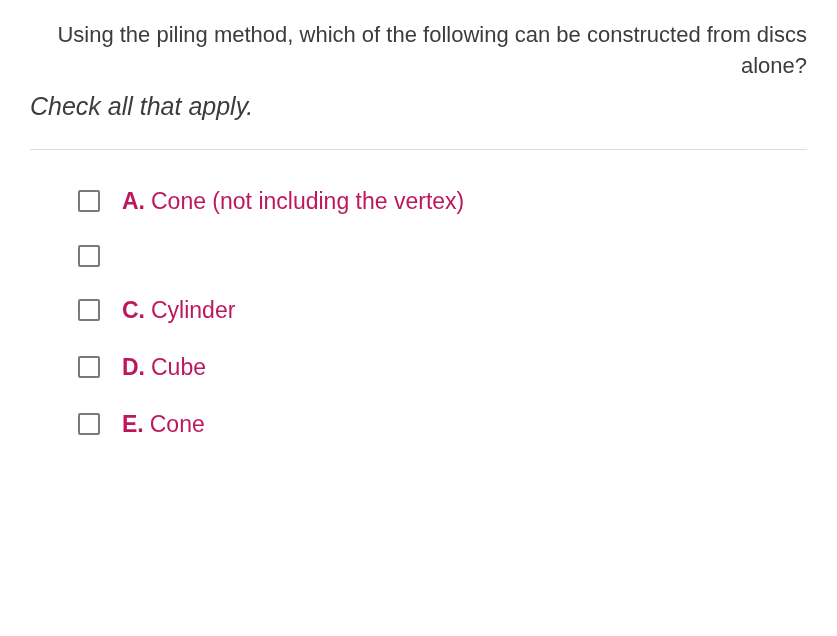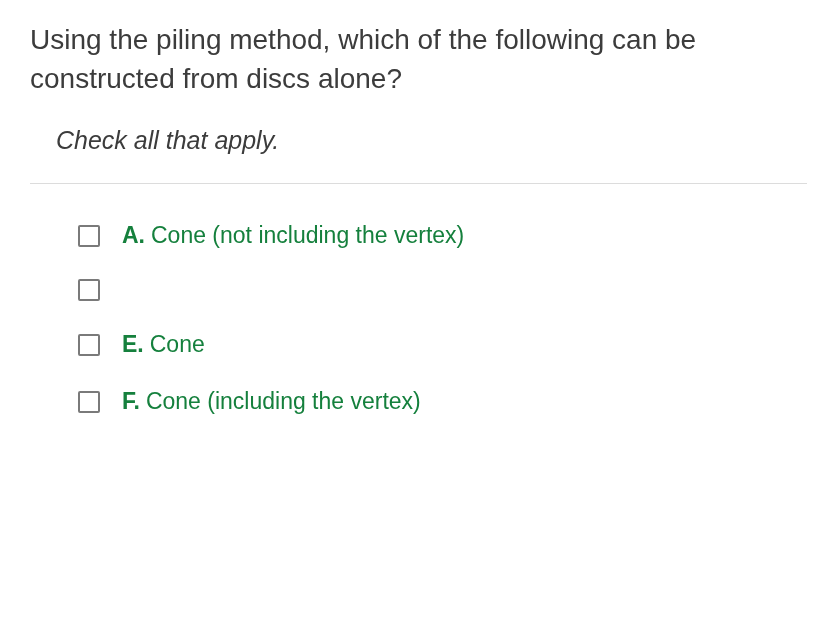--- a/index.html
+++ b/index.html
@@ -8,33 +8,33 @@
       box-sizing: border-box;
     }
     body {
       font-family: Arial, Helvetica, sans-serif;
       background: #ffffff;
       padding: 20px 30px;
       width: 837px;
       color: #3c3c3c;
     }
     .question-text {
-      font-size: 28px;
+      font-size: 22px;
       line-height: 1.4;
       color: #3c3c3c;
-      margin-bottom: 28px;
+      margin-bottom: 10px;
       font-weight: 400;
+      text-align: right;
     }
     .instruction-text {
       font-size: 25px;
       font-style: italic;
       color: #3c3c3c;
       margin-bottom: 28px;
       font-weight: 400;
-      margin-left: 26px;
     }
     .divider {
       border: none;
       border-top: 1px solid #dcdcdc;
       margin-bottom: 38px;
     }
     .options-container {
       padding-left: 48px;
     }
     .option-row {
@@ -52,21 +52,21 @@
       flex-shrink: 0;
       margin-right: 22px;
       appearance: none;
       -webkit-appearance: none;
     }
     .checkbox:checked {
       background: #3c3c3c;
     }
     .option-label {
       font-size: 23px;
-      color: #15803d;
+      color: #be185d;
       font-weight: 400;
       cursor: pointer;
     }
     .option-letter {
       font-weight: 700;
       margin-right: 6px;
     }
   </style>
 </head>
 <body>
@@ -83,29 +83,35 @@
     <input type="checkbox" class="checkbox" style="">
     <label class="option-label">
       <span class="option-letter">A.</span><span>Cone (not including the vertex)</span>
     </label>
   </div>
 
   <div class="option-row">
     <input type="checkbox" class="checkbox" style="">
   </div>
 
+  <div class="option-row">
+    <input type="checkbox" class="checkbox" style="">
+    <label class="option-label">
+      <span class="option-letter">C.</span><span>Cylinder</span>
+    </label>
+  </div>
 
+  <div class="option-row">
+    <input type="checkbox" class="checkbox" style="">
+    <label class="option-label">
+      <span class="option-letter">D.</span><span>Cube</span>
+    </label>
+  </div>
 
   <div class="option-row">
     <input type="checkbox" class="checkbox" style="">
     <label class="option-label">
       <span class="option-letter">E.</span><span>Cone</span>
     </label>
   </div>
 
-  <div class="option-row">
-    <input type="checkbox" class="checkbox" style="">
-    <label class="option-label">
-      <span class="option-letter">F.</span><span>Cone (including the vertex)</span>
-    </label>
-  </div>
 
 </div>
 
 </body></html>

